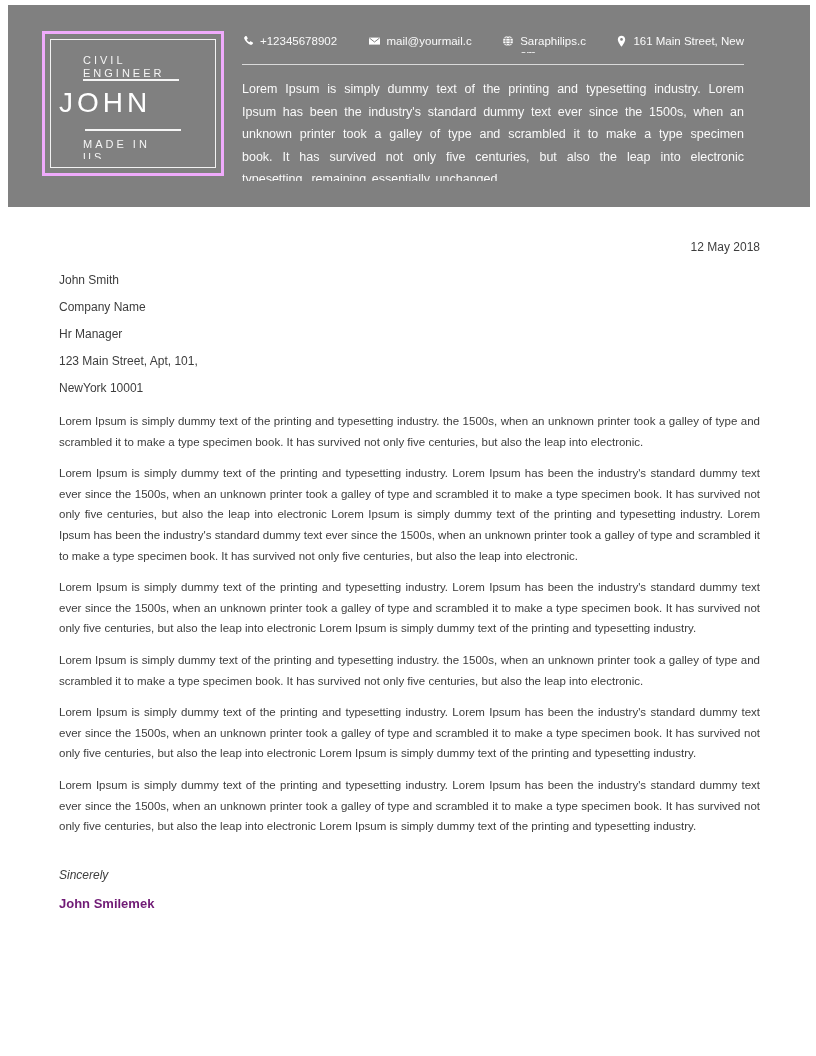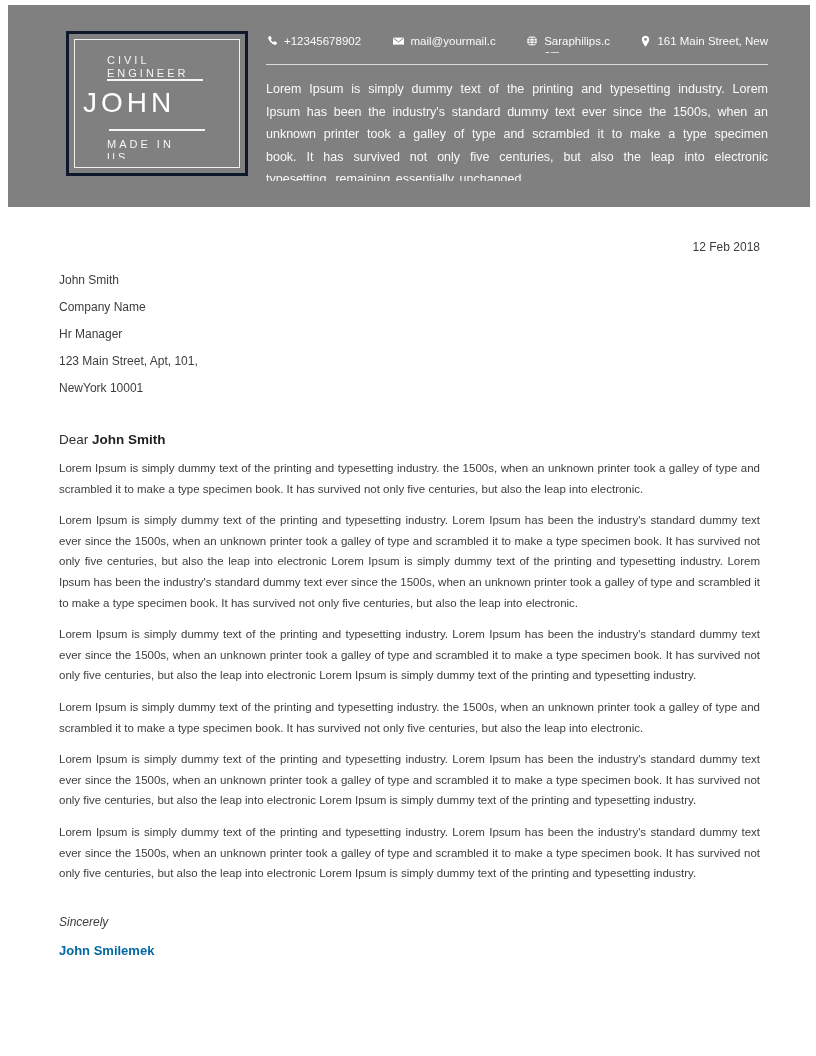--- a/index.html
+++ b/index.html
@@ -18,24 +18,24 @@
 
   
   .band {
     margin: 5px 6px 0 8px;
     height: 202px;
     background: #808080;
     display: flex;
     overflow: hidden;
   }
   .logo {
-    margin: 26px 0 0 58px;
+    margin: 26px 0 0 34px;
     width: 182px;
     height: 145px;
-    border: 3px solid #0f172a;
+    border: 3px solid #f0abfc;
     padding: 5px;
     flex: none;
   }
   .logo-inner {
     width: 100%;
     height: 100%;
     border: 1px solid #f2f2f2;
     overflow: hidden;
     color: #f5f5f5;
   }
@@ -121,21 +121,21 @@
   }
   .salutation .bold-name { font-weight: 700; color: #1f1f1f; }
   p.para {
     margin-top: 11px;
     font-size: 11.5px;
     line-height: 20.6px;
     text-align: justify;
   }
   p.para.first { margin-top: 9px; }
   .closing { margin-top: 30px; font-size: 12px; line-height: 16px; font-style: italic; }
-  .signature { margin-top: 13px; font-size: 13px; font-weight: 700; color: #0369a1; }
+  .signature { margin-top: 13px; font-size: 13px; font-weight: 700; color: #701a75; }
 </style>
 </head>
 <body>
 
 <div class="page">
 
   <header class="band">
 
     <div class="logo">
       <div class="logo-inner">
@@ -196,33 +196,30 @@
       </div>
 
       <div class="separator"></div>
 
       <p class="intro">Lorem Ipsum is simply dummy text of the printing and typesetting industry. Lorem Ipsum has been the industry's standard dummy text ever since the 1500s, when an unknown printer took a galley of type and scrambled it to make a type specimen book. It has survived not only five centuries, but also the leap into electronic typesetting, remaining essentially unchanged.</p>
     </div>
   </header>
 
   <main class="letter">
 
-    <div class="date-line">12 Feb 2018</div>
+    <div class="date-line">12 May 2018</div>
 
     <div class="recipient">
       <div>John Smith</div>
       <div>Company Name</div>
       <div>Hr Manager</div>
       <div>123 Main Street, Apt, 101,</div>
       <div>NewYork 10001</div>
     </div>
 
-    <div class="salutation">
-      <span>Dear </span><span class="bold-name">John Smith</span>
-    </div>
 
     <p class="para first">Lorem Ipsum is simply dummy text of the printing and typesetting industry.  the 1500s, when an unknown printer took a galley of type and scrambled it to make a type specimen book. It has survived not only five centuries, but also the leap into electronic.</p>
     <p class="para">Lorem Ipsum is simply dummy text of the printing and typesetting industry. Lorem Ipsum has been the industry's standard dummy text ever since the 1500s, when an unknown printer took a galley of type and scrambled it to make a type specimen book. It has survived not only five centuries, but also the leap into electronic Lorem Ipsum is simply dummy text of the printing and typesetting industry. Lorem Ipsum has been the industry's standard dummy text ever since the 1500s, when an unknown printer took a galley of type and scrambled it to make a type specimen book. It has survived not only five centuries, but also the leap into electronic.</p>
     <p class="para">Lorem Ipsum is simply dummy text of the printing and typesetting industry. Lorem Ipsum has been the industry's standard dummy text ever since the 1500s, when an unknown printer took a galley of type and scrambled it to make a type specimen book. It has survived not only five centuries, but also the leap into electronic Lorem Ipsum is simply dummy text of the printing and typesetting industry.</p>
     <p class="para">Lorem Ipsum is simply dummy text of the printing and typesetting industry.  the 1500s, when an unknown printer took a galley of type and scrambled it to make a type specimen book. It has survived not only five centuries, but also the leap into electronic.</p>
     <p class="para">Lorem Ipsum is simply dummy text of the printing and typesetting industry. Lorem Ipsum has been the industry's standard dummy text ever since the 1500s, when an unknown printer took a galley of type and scrambled it to make a type specimen book. It has survived not only five centuries, but also the leap into electronic Lorem Ipsum is simply dummy text of the printing and typesetting industry.</p>
     <p class="para">Lorem Ipsum is simply dummy text of the printing and typesetting industry. Lorem Ipsum has been the industry's standard dummy text ever since the 1500s, when an unknown printer took a galley of type and scrambled it to make a type specimen book. It has survived not only five centuries, but also the leap into electronic Lorem Ipsum is simply dummy text of the printing and typesetting industry.</p>
 
     <div class="closing">Sincerely</div>
     <div class="signature">John Smilemek</div>

